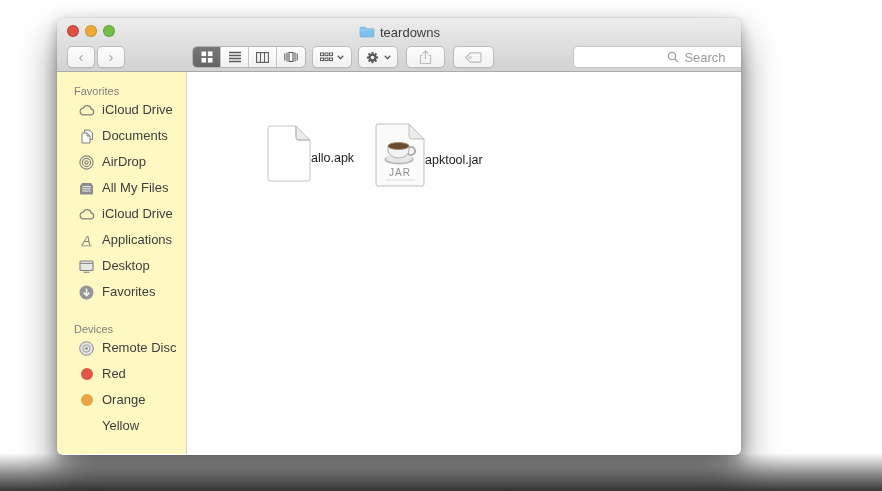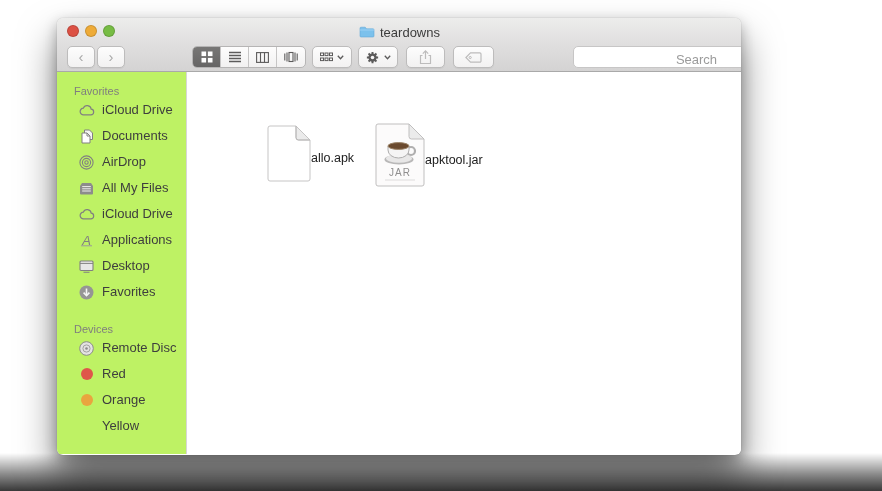--- a/index.html
+++ b/index.html
@@ -36,21 +36,21 @@
   .seg:last-child { border-right:none; }
   .seg.active { background:linear-gradient(to bottom,#787776,#666565); }
 
   .menu-btn { gap:4px; }
   .search { display:flex; align-items:center; justify-content:center; gap:5px;
     background:#ffffff; border:1px solid #c7c6c6; border-radius:5px; }
   .search-text { font-size:13px; color:#9b9b9b; }
 
   
   .body { display:flex; height:382px; }
-  .sidebar { width:130px; background:#bef264; border-right:1px solid #d7d6d6;
+  .sidebar { width:130px; background:#fef9c3; border-right:1px solid #d7d6d6;
     padding-top:8px; overflow:hidden; flex-shrink:0; }
   .sec-header { height:22px; display:flex; align-items:center; padding-left:17px;
     font-size:11px; color:#7f7e7e; font-weight:500; }
   .sec-header.gap { margin-top:8px; }
   .side-item { height:26px; display:flex; align-items:flex-start; padding-left:21px; gap:7px; }
   .side-label { font-size:13px; color:#3e3e3e; white-space:nowrap; }
   .icon16 { width:17px; height:16px; display:flex; align-items:center; justify-content:center; flex-shrink:0; }
   .tagdot { width:12px; height:12px; border-radius:50%; margin:0 2.5px; }
 
   .main { flex:1; background:#ffffff; position:relative; }
@@ -172,21 +172,21 @@
       </svg>
     </div>
 
     <div class="toolbar-item tbtn" style="left:396px;width:41px;">
       <svg width="17" height="11" viewBox="0 0 17 11">
         <path d="M5.5 0.8 H14.8 a1.2 1.2 0 0 1 1.2 1.2 V9 a1.2 1.2 0 0 1 -1.2 1.2 H5.5 L0.9 5.5 Z" fill="none" stroke="#bdbcbc" stroke-width="1.2"></path>
         <circle cx="5.2" cy="5.5" r="1.1" fill="none" stroke="#bdbcbc" stroke-width="1"></circle>
       </svg>
     </div>
 
-    <div class="toolbar-item search" style="left:516px;width:247px;flex-direction:column;">
+    <div class="toolbar-item search" style="left:516px;width:247px;">
       <svg width="12" height="12" viewBox="0 0 12 12">
         <circle cx="5" cy="5" r="3.7" fill="none" stroke="#9b9b9b" stroke-width="1.2"></circle>
         <line x1="7.8" y1="7.8" x2="11" y2="11" stroke="#9b9b9b" stroke-width="1.2"></line>
       </svg>
       <span class="search-text">Search</span>
     </div>
   </div>
 
   <div class="body">
 

